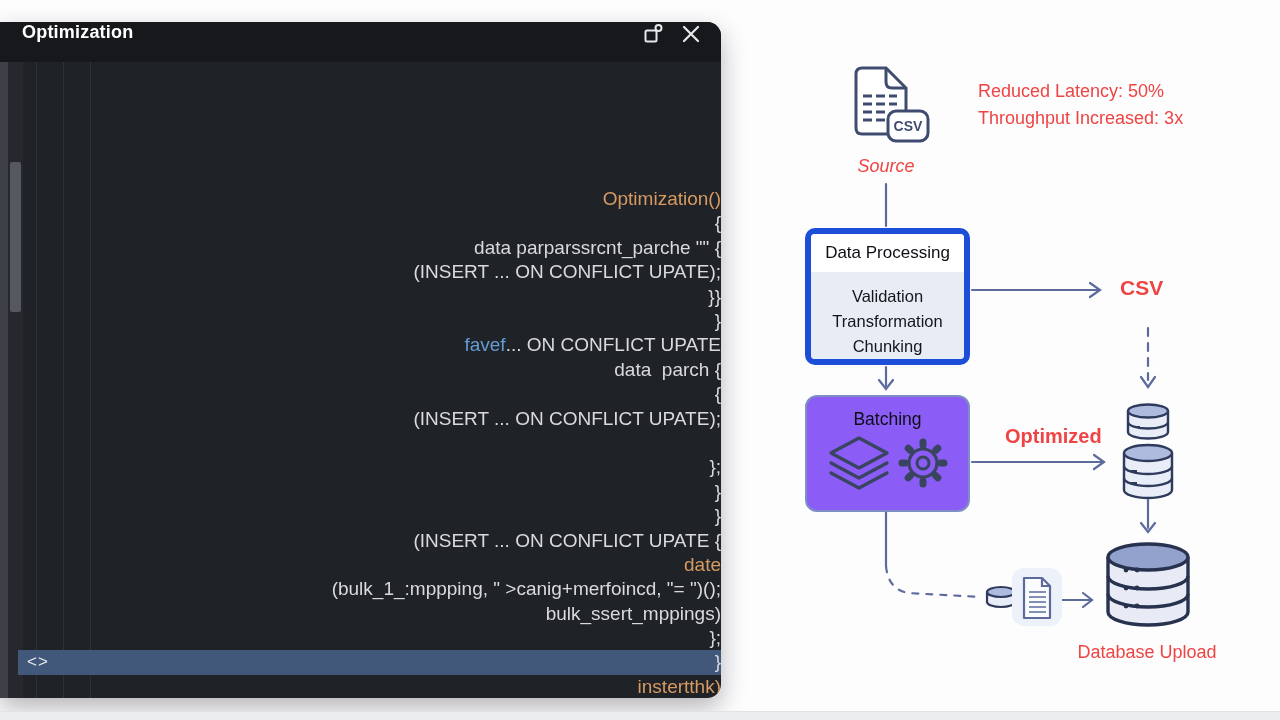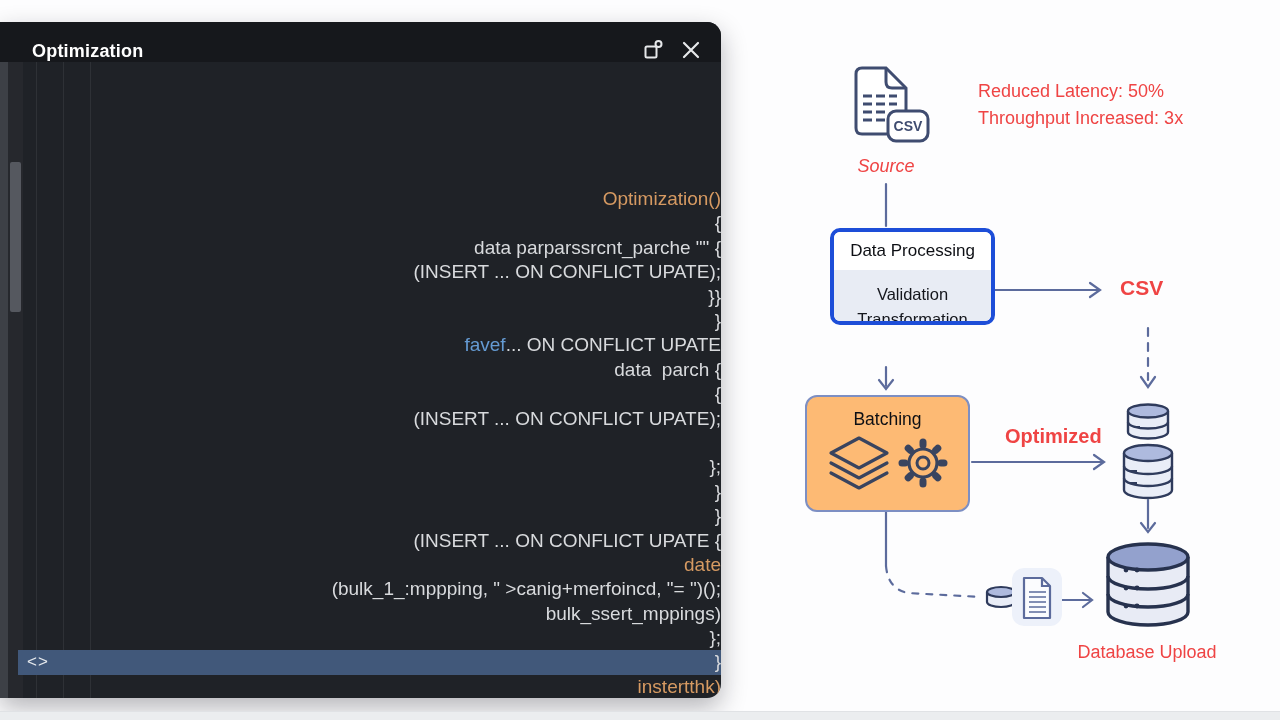--- a/index.html
+++ b/index.html
@@ -4,21 +4,21 @@
 <style>
   * { margin:0; padding:0; box-sizing:border-box; }
   html,body { width:1280px; height:720px; overflow:hidden; }
   body { position:relative; background:#fdfdfe; font-family:"Liberation Sans",sans-serif; }
 
   
   .code-window{ position:absolute; left:0; top:22px; width:721px; height:676px;
     background:#1f2227; border-radius:0 14px 14px 0;
     box-shadow:0 10px 26px rgba(15,18,25,.30); display:flex; flex-direction:column; }
   .titlebar{ height:40px; background:#16181c; border-radius:0 14px 0 0;
-    display:flex; align-items:flex-end; padding:0 18px 0 32px; flex:0 0 auto; }
+    display:flex; align-items:flex-start; padding:0 18px 0 22px; flex:0 0 auto; }
   .titlebar .title{ flex:1; color:#fff; font-size:18px; font-weight:bold; letter-spacing:.2px; }
   .tb-btn{ width:24px; height:24px; margin-left:14px; display:flex; align-items:center;
     justify-content:center; cursor:pointer; }
   .window-body{ flex:1; display:flex; position:relative; overflow:hidden; border-radius:0 0 14px 0; }
   .rail{ width:8px; background:#3d4046; flex:0 0 auto; }
   .scroll-track{ width:15px; background:#26282d; position:relative; flex:0 0 auto; }
   .scroll-thumb{ position:absolute; left:2px; top:100px; width:11px; height:150px;
     background:#55585f; border-radius:2px; }
   .code-area{ flex:1; position:relative; padding:3px 0 0 18px; font-size:19px;
     line-height:24.4px; white-space:pre; color:var(--code-default,#d8dadd);text-align:right; }
@@ -31,29 +31,29 @@
   .c-b{ color:var(--code-blue,#659bd3); }
 
   
   .diagram-label{ position:absolute; color:#ef4444; }
   .stats{ left:978px; top:78px; font-size:18px; line-height:26.5px; }
   .source-label{ left:836px; top:156px; width:100px; text-align:center; font-size:18px;font-style:italic; }
   .csv-label{ left:1120px; top:276px; font-size:21px; font-weight:bold; }
   .optimized-label{ left:1005px; top:413px; width:108px; font-size:20px; font-weight:bold;margin-top:12px; }
   .dbupload-label{ left:1062px; top:642px; width:170px; text-align:center; font-size:18px; font-weight:normal; }
 
-  .dp-box{ position:absolute; left:830px; top:228px; width:165px; height:97px;
-    border:4px solid #1d4ed8; border-radius:10px; background:#fff; overflow:hidden; }
+  .dp-box{ position:absolute; left:805px; top:228px; width:165px; height:137px;
+    border:6px solid #1d4ed8; border-radius:10px; background:#fff; overflow:hidden; }
   .dp-head{ height:38px; display:flex; align-items:center; justify-content:center;
     font-size:17px; color:#0d0f14; background:#fff; }
   .dp-body{ height:95px; background:#e8ecf4; text-align:center; padding-top:12px; }
   .dp-step{ font-size:16.5px; line-height:25px; color:#14161c; }
 
   .batch-box{ position:absolute; left:805px; top:395px; width:165px; height:117px;
-    border:2px solid #7d8fc3; border-radius:12px; background:#fdba74; }
+    border:2px solid #7d8fc3; border-radius:12px; background:#8b5cf6; }
   .batch-title{ text-align:center; margin-top:12px; font-size:17.5px; color:#0d0f14; }
   .batch-icons{ display:flex; justify-content:center; align-items:center; margin-top:4px; }
 
   .svg-layer{ position:absolute; left:0; top:0; width:1280px; height:720px; pointer-events:none; }
   .bottom-strip{ position:absolute; left:0; bottom:0; width:1280px; height:9px;
     background:#ebedef; border-top:1px solid #e0e2e5; }
 </style>
 </head>
 <body>
 

